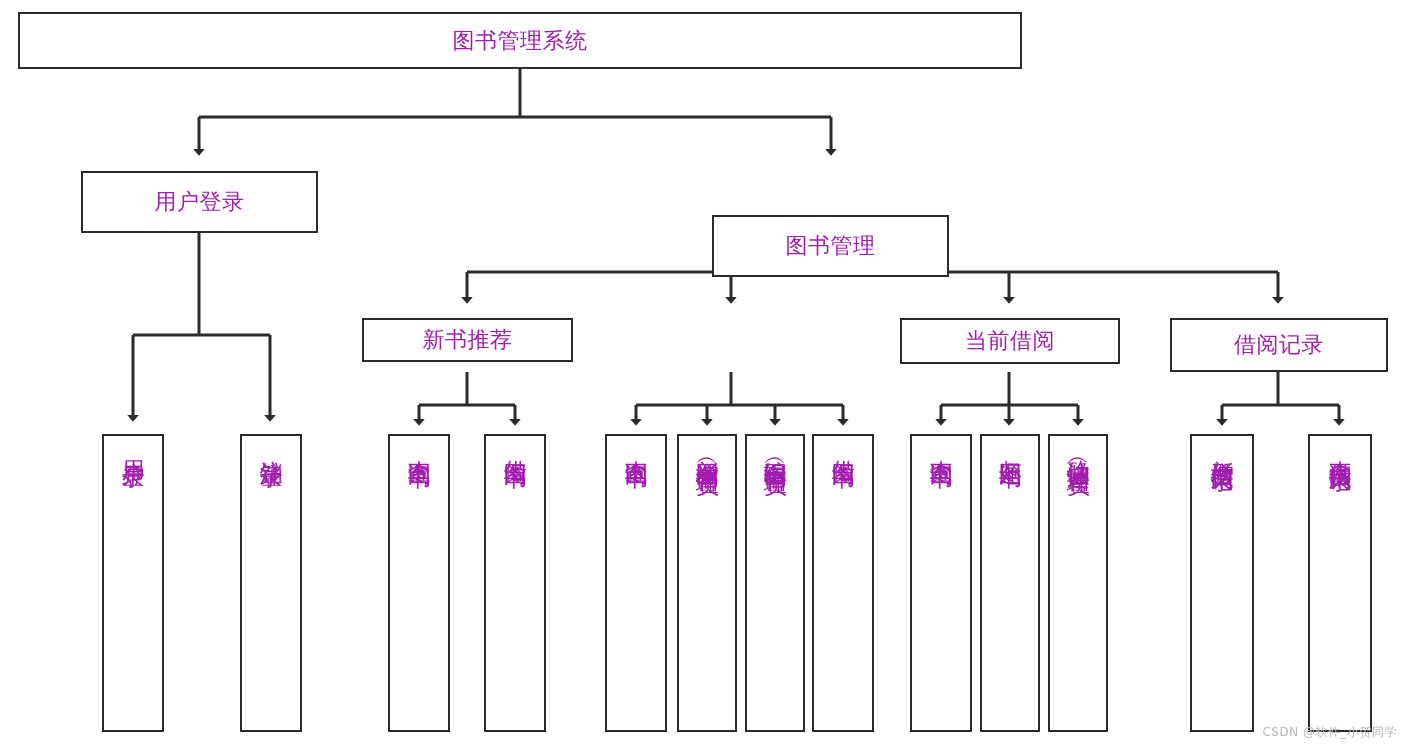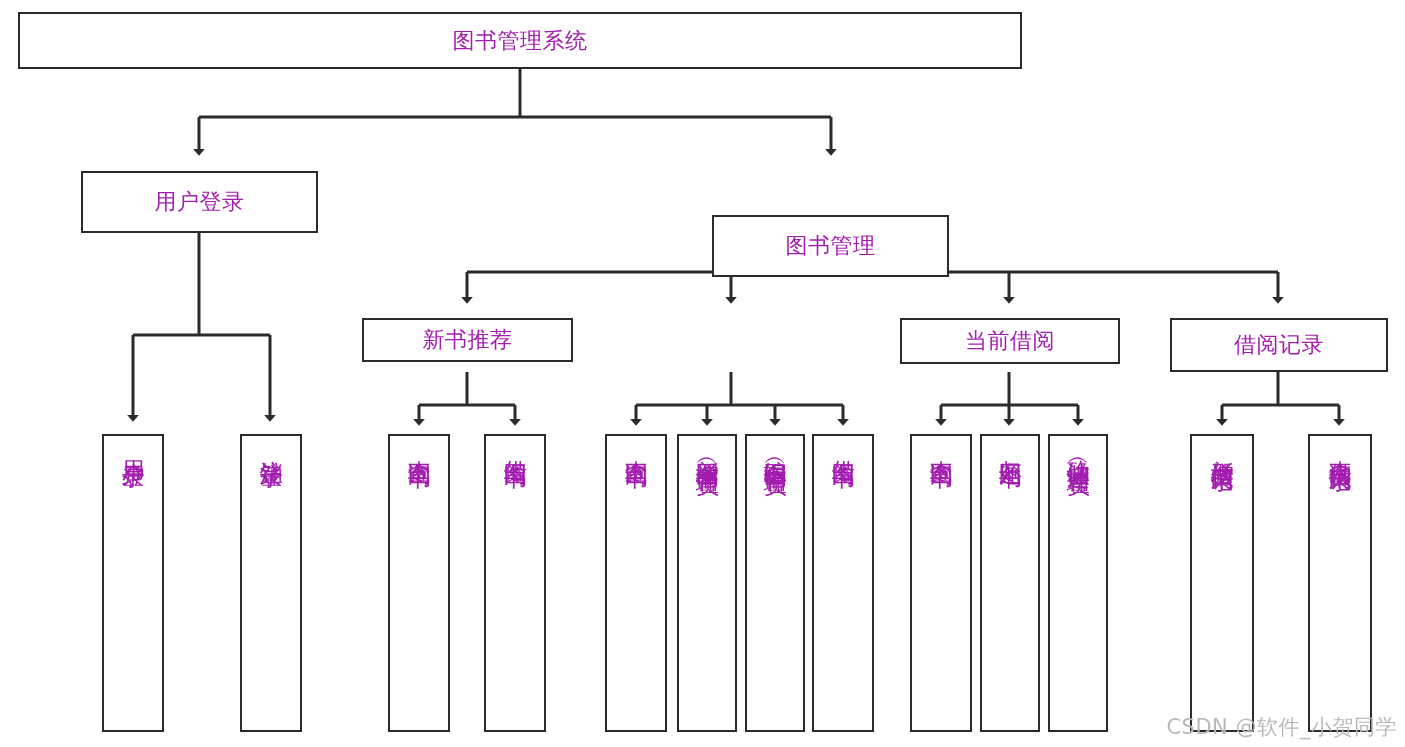--- a/index.html
+++ b/index.html
@@ -60,21 +60,21 @@
     font-size: 23px;
     line-height: 1.02;
     letter-spacing: 2px;
     white-space: nowrap;
   }
   #watermark {
     position: absolute;
     right: 8px;
     bottom: 6px;
     color: #b9b9b9;
-    font-size: 21px;
+    font-size: 12px;
     letter-spacing: 0.5px;
     z-index: 5;
     white-space: nowrap;
   }
 </style>
 </head>
 <body>
 
 <div id="diagram-canvas">
 

